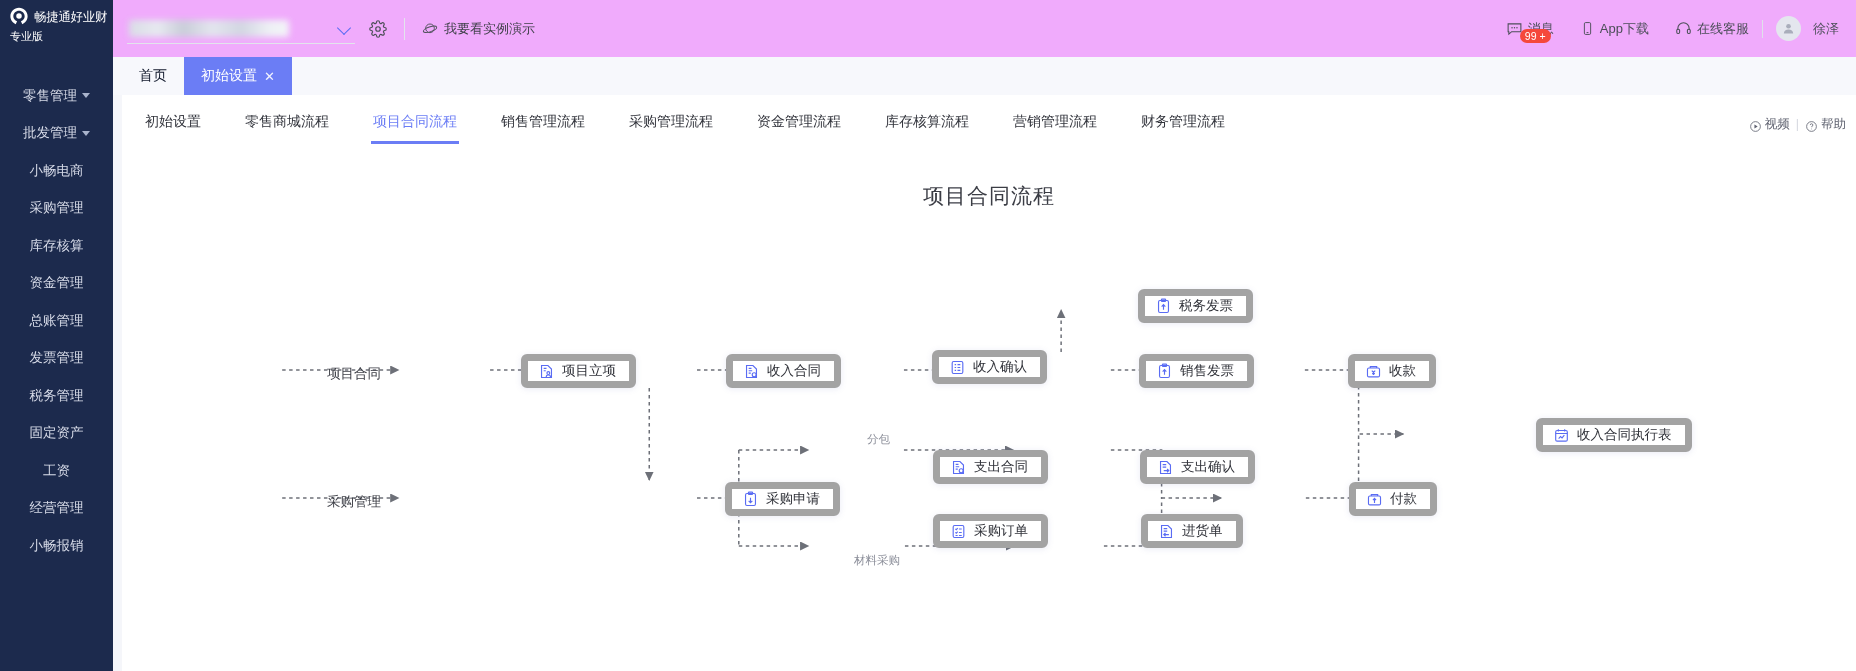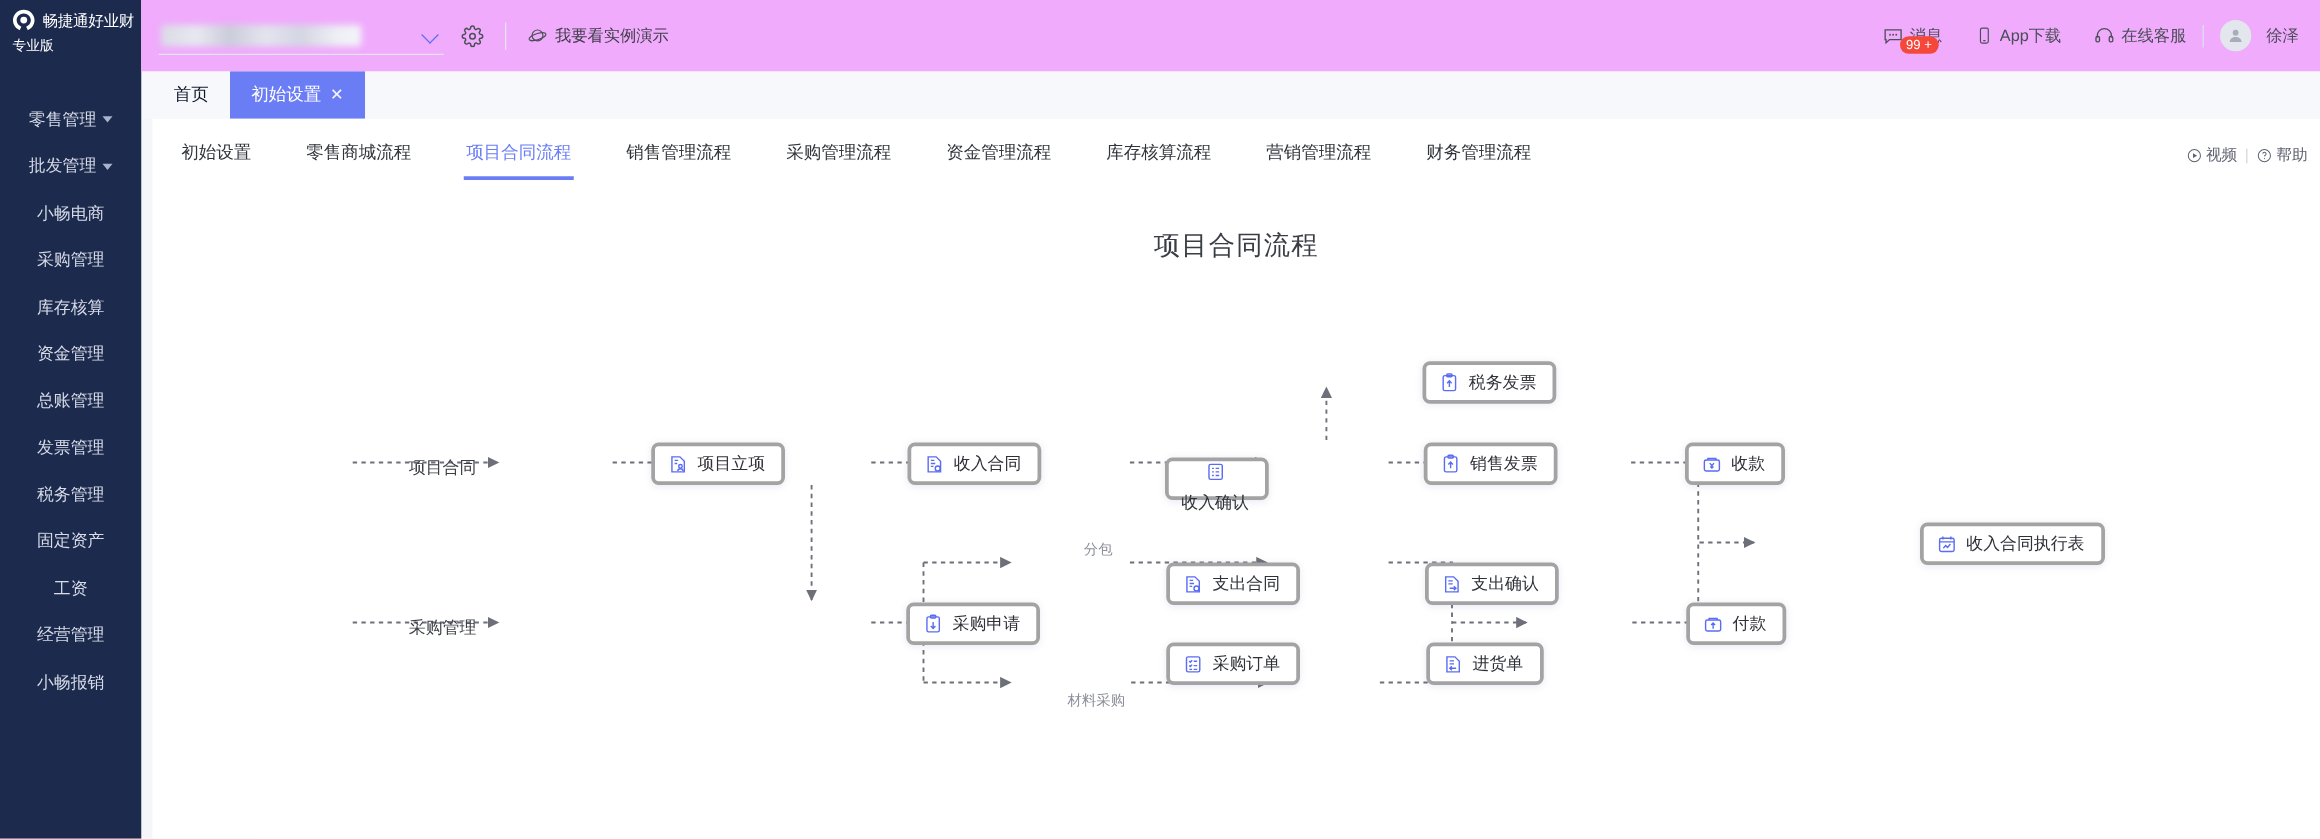--- a/index.html
+++ b/index.html
@@ -155,42 +155,42 @@
   .subtab.active::after {
     content: ""; position: absolute;
     left: -2px; right: -2px; bottom: 0; height: 2.5px;
     background: #6b7df5;
   }
   .subtabs-right {
     margin-left: auto; display: flex; align-items: center;
     gap: 6px; padding-right: 10px; font-size: 12.5px; color: #5f6270;
     position: relative; top: 3px;
   }
-  .sr-link { display: flex; align-items: center; gap: 3px; cursor: pointer; }
+  .sr-link { display: flex; align-items: flex-end; gap: 3px; cursor: pointer; }
   .sr-sep { color: #d6d8e0; }
 
   .diagram-title {
     text-align: center;
     font-size: 21px; color: #3b3d45;
     margin-top: 35px;
     letter-spacing: 1px;
   }
 
   
   .canvas { position: relative; width: 100%; height: 420px; }
   .row-label {
     position: absolute;
     font-size: 13.5px; color: #3c3e46;
     white-space: nowrap;
   }
   .node {
     position: absolute;
     height: 34px;
     background: #fff;
-    border: 3px solid #a3a3a3;
+    border: 7px solid #a3a3a3;
     border-radius: 6px;
     box-shadow: 0 1px 6px rgba(90,100,180,0.13);
     display: flex; align-items: center;
     gap: 7px;
     padding: 0 13px 0 10px;
     font-size: 13.5px; color: #2f3138;
     white-space: nowrap;
     cursor: pointer;
   }
   .node .ic { width: 17px; height: 17px; flex: 0 0 17px; display:block; }
@@ -457,21 +457,21 @@
 
         <div class="node" style="left:604px; top:144px;">
           <svg class="ic" viewBox="0 0 24 24" fill="none" stroke="#5a6cf3" stroke-width="1.6">
             <path d="M5 3.5h9l5 5v12H5z"></path>
               <path d="M8 7.5h4M8 11h5M8 14.3h3"></path>
             <circle cx="15.8" cy="16.6" r="2.8"></circle>
           </svg>
           <span>收入合同</span>
         </div>
 
-        <div class="node" style="left:810px; top:156px;flex-direction:column;">
+        <div class="node" style="left:810px; top:140px;">
           <svg class="ic" viewBox="0 0 24 24" fill="none" stroke="#5a6cf3" stroke-width="1.6">
             <rect x="4.5" y="3.5" width="15" height="17" rx="2"></rect>
             <path d="M8 8h2M12 8h4M8 12h2M12 12h4M8 16h2M12 16h4"></path>
           </svg>
           <span>收入确认</span>
         </div>
 
         <div class="node" style="left:1017px; top:144px;">
           <svg class="ic" viewBox="0 0 24 24" fill="none" stroke="#5a6cf3" stroke-width="1.6">
             <rect x="5" y="3.5" width="14" height="17" rx="2"></rect>

